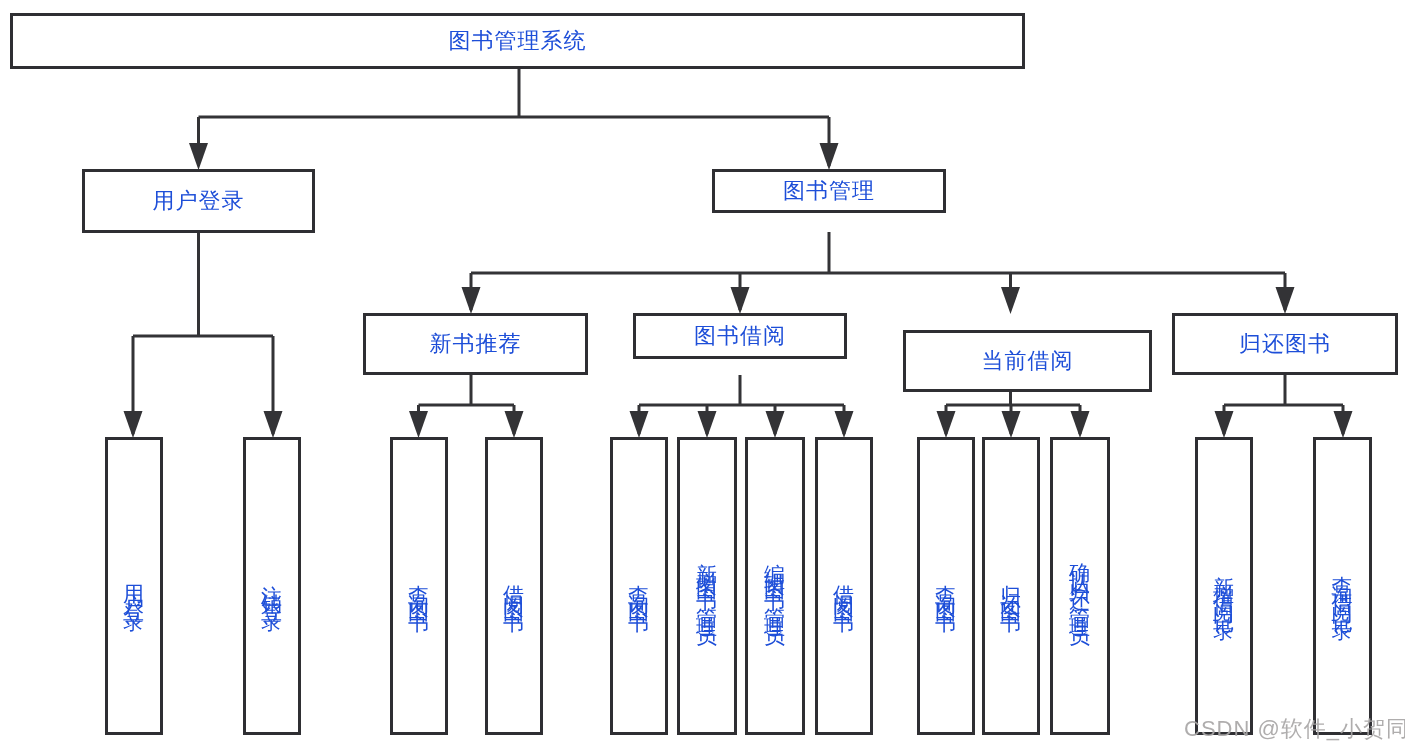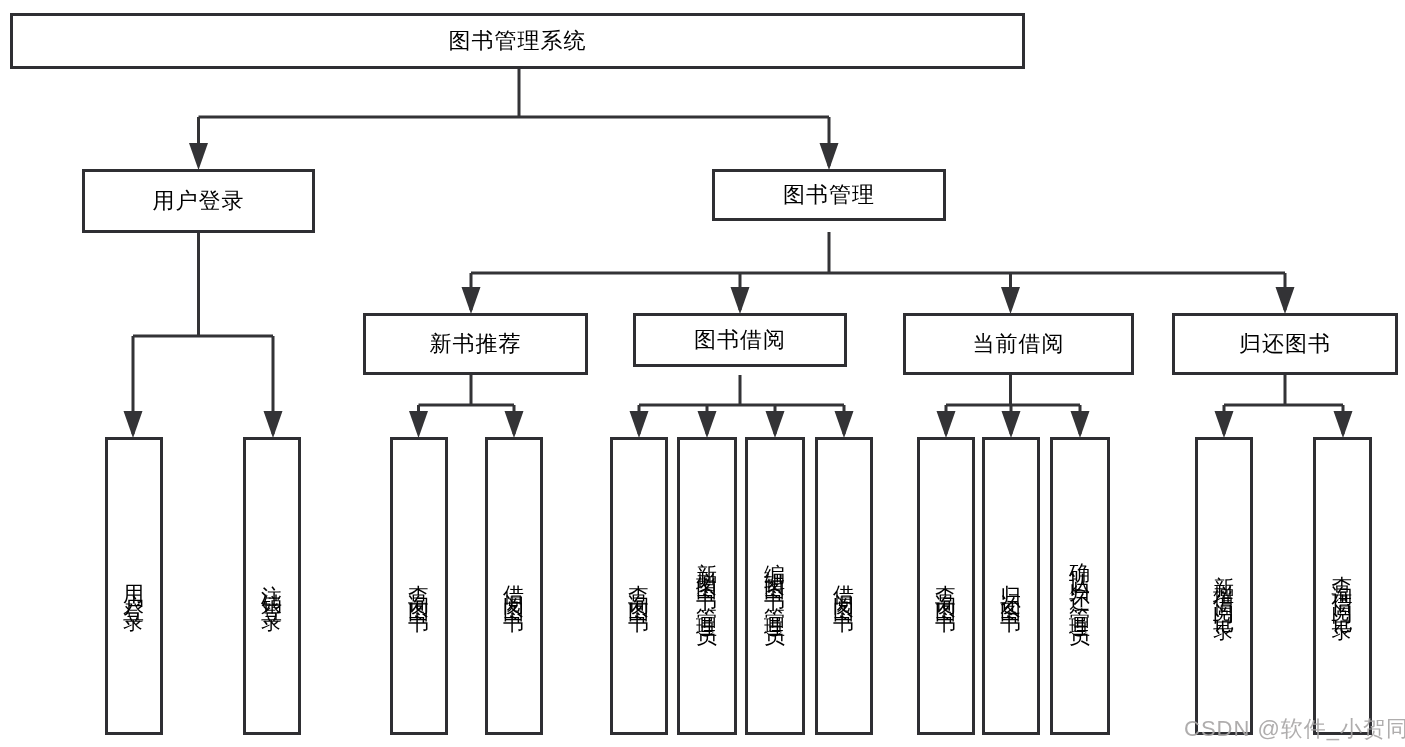--- a/index.html
+++ b/index.html
@@ -22,45 +22,45 @@
     z-index: 1;
   }
   .node {
     position: absolute;
     box-sizing: border-box;
     border: 3px solid #2f2f33;
     background: #ffffff;
     display: flex;
     align-items: center;
     justify-content: center;
-    color: #000000;
+    color: #1d4ed8;
     z-index: 2;
   }
   .node.h {
     font-size: 22px;
     letter-spacing: 1px;
   }
   .node.leaf {
     writing-mode: vertical-rl;
     text-orientation: mixed;
     font-size: 21px;
     letter-spacing: 9px;
     line-height: 1;
     text-align: center;
     padding: 6px 0;
   }
   
   .n-root   { left: 10px;   top: 13px;  width: 1015px; height: 56px; }
   
   .n-login  { left: 82px;   top: 169px; width: 233px;  height: 64px; }
-  .n-mgmt   { left: 712px;  top: 169px; width: 234px;  height: 52px; }
+  .n-mgmt   { left: 712px;  top: 169px; width: 234px;  height: 44px; }
   
   .n-rec    { left: 363px;  top: 313px; width: 225px;  height: 62px; }
-  .n-borrow { left: 633px;  top: 313px; width: 214px;  height: 54px; }
-  .n-cur    { left: 903px;  top: 313px; width: 231px;  height: 62px; font-family: Liberation Mono, monospace; }
+  .n-borrow { left: 633px;  top: 313px; width: 214px;  height: 46px; }
+  .n-cur    { left: 903px;  top: 330px; width: 249px;  height: 62px; font-family: Liberation Mono, monospace; }
   .n-rcd    { left: 1172px; top: 313px; width: 226px;  height: 62px; }
   
   .leaf        { top: 437px; height: 298px; width: 58px; }
   .l-ulogin    { left: 105px; }
   .l-ulogout   { left: 243px; }
   .l-rec-query { left: 390px; }
   .l-rec-bor   { left: 485px; }
   .l-bor-query { left: 610px; }
   .l-bor-add   { left: 677px; width: 60px; }
   .l-bor-edit  { left: 745px; width: 60px; }

